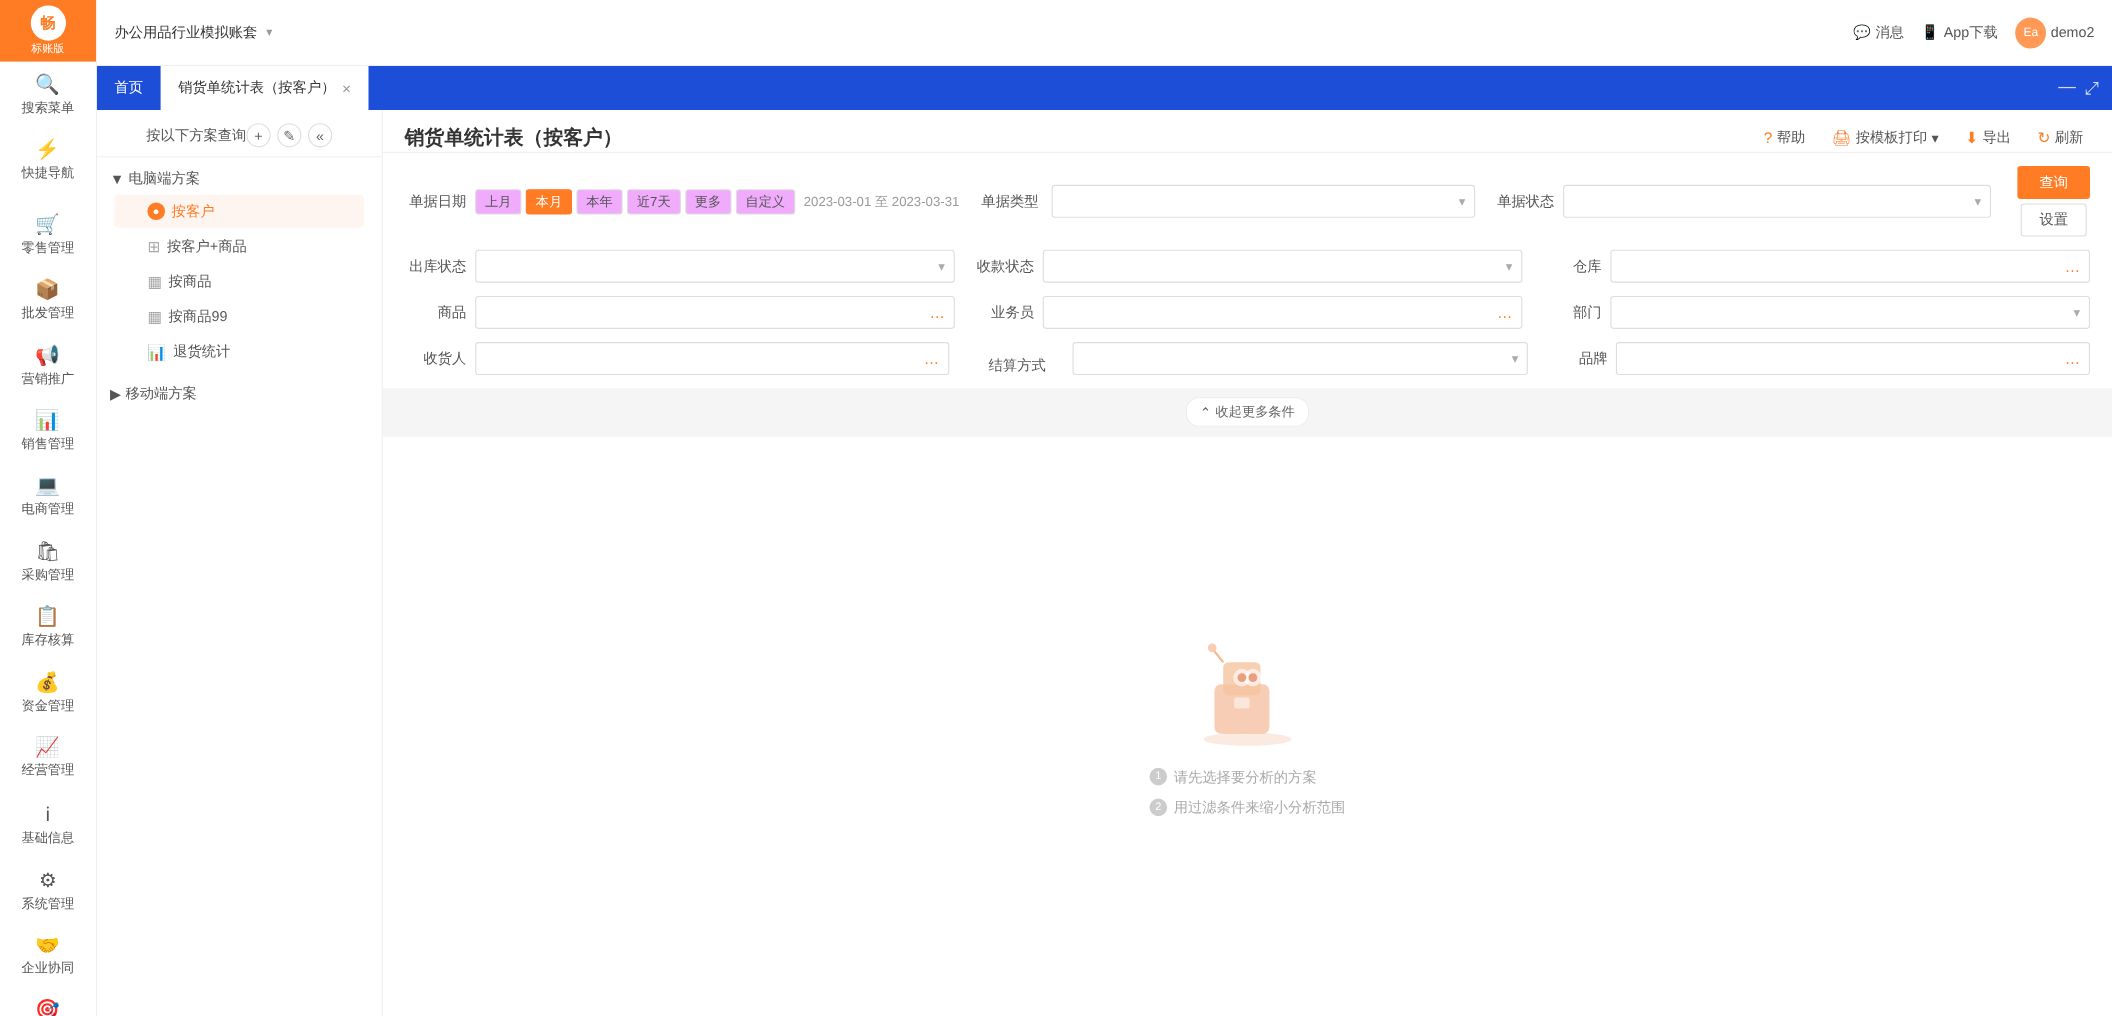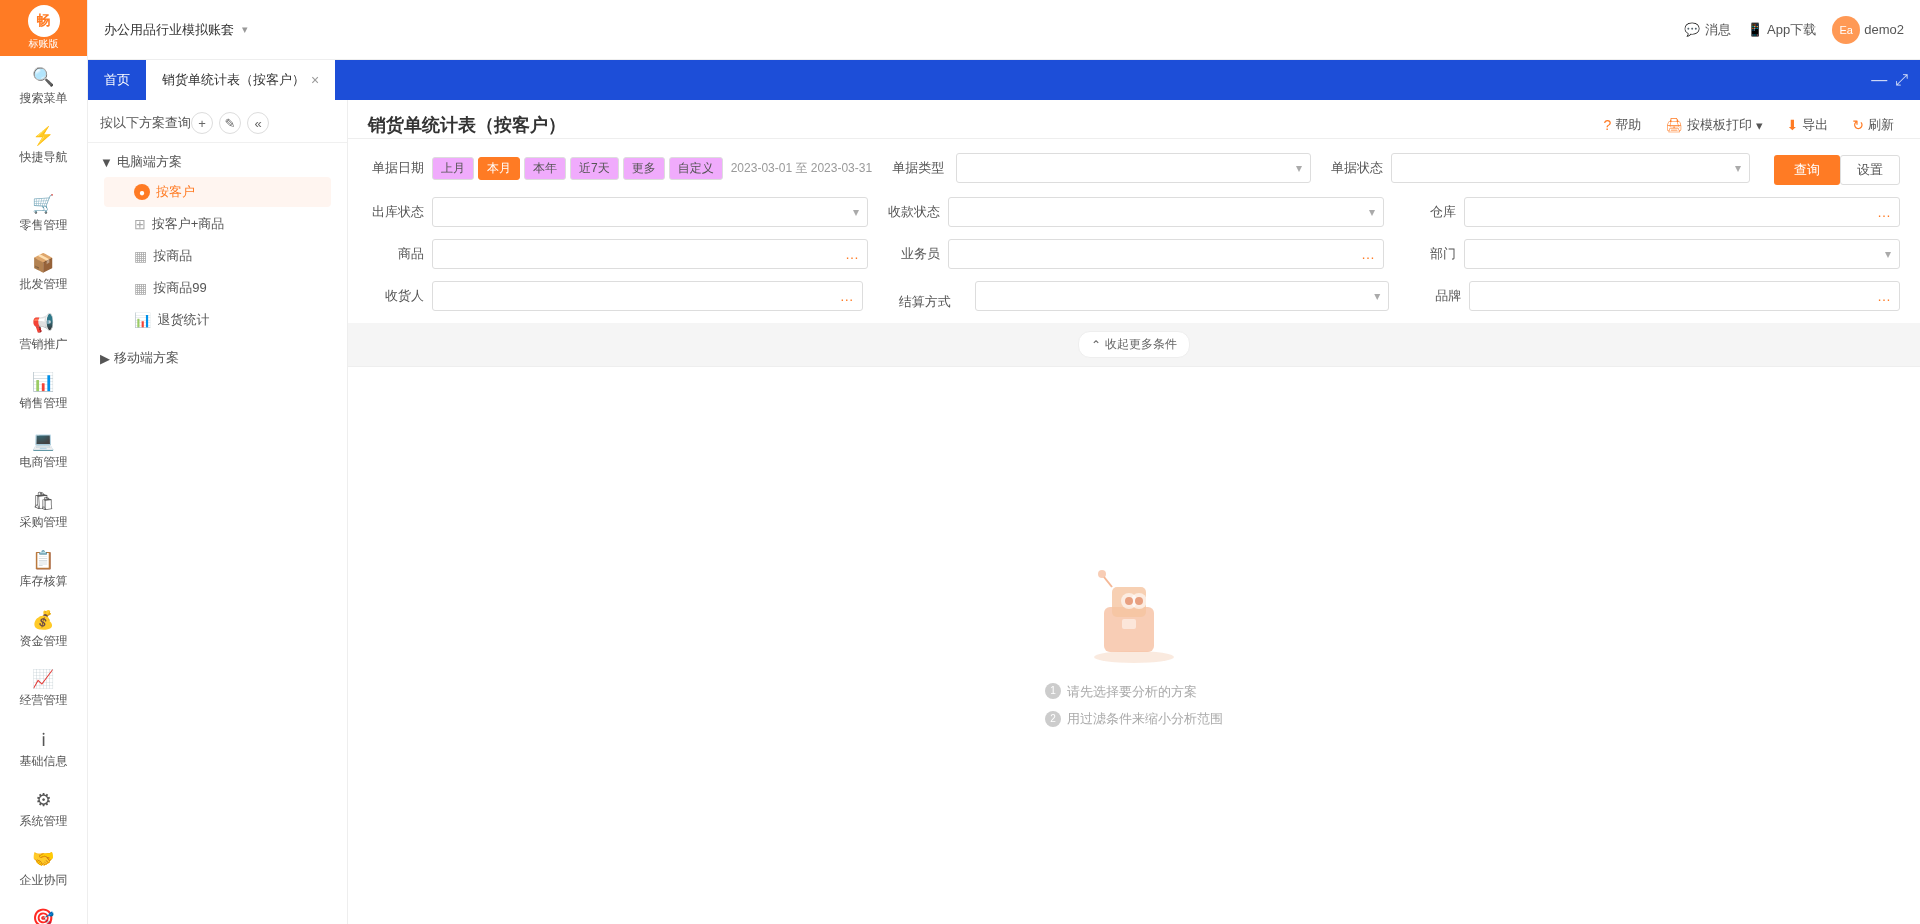--- a/index.html
+++ b/index.html
@@ -34,21 +34,21 @@
     .tab-item.active { background: #fff; color: #333; }
     .tab-close { font-size: 14px; color: #999; cursor: pointer; display: flex; align-items: center; }
     .tab-bar-actions { margin-left: auto; display: flex; align-items: center; gap: 8px; padding-right: 12px; }
     .tab-bar-action { color: #fff; font-size: 16px; cursor: pointer; opacity: 0.8; }
 
     
     .content-area { flex: 1; display: flex; overflow: hidden; }
 
     
     .scheme-panel { width: 260px; background: #fff; border-right: 1px solid #eee; flex-shrink: 0; overflow-y: auto; }
-    .scheme-panel-header { padding: 12px 12px 8px; display: flex; align-items: center; justify-content: flex-start; border-bottom: 1px solid #f0f0f0; }
+    .scheme-panel-header { padding: 12px 12px 8px; display: flex; align-items: center; justify-content: center; border-bottom: 1px solid #f0f0f0; }
     .scheme-panel-title { font-size: 13px; color: #555; font-weight: 500; }
     .scheme-panel-actions { display: flex; align-items: center; gap: 6px; }
     .scheme-action-btn { width: 22px; height: 22px; border-radius: 50%; border: 1px solid #ddd; background: #fff; display: flex; align-items: center; justify-content: center; cursor: pointer; color: #666; font-size: 13px; }
     .scheme-category { padding: 6px 12px; }
     .scheme-category-header { display: flex; align-items: center; gap: 4px; color: #555; font-size: 13px; cursor: pointer; padding: 4px 0; }
     .scheme-item { padding: 6px 12px 6px 30px; display: flex; align-items: center; gap: 6px; cursor: pointer; color: #555; font-size: 13px; border-radius: 4px; margin: 2px 4px; }
     .scheme-item.active { background: #fff5f0; color: #ff7b24; }
     .scheme-item .si-dot { width: 16px; height: 16px; border-radius: 50%; background: #ff7b24; display: flex; align-items: center; justify-content: center; color: #fff; font-size: 10px; flex-shrink: 0; }
     .scheme-item-icon { font-size: 14px; color: #aaa; }
     .scheme-mobile-header { display: flex; align-items: center; gap: 4px; color: #555; font-size: 13px; cursor: pointer; padding: 6px 12px; }
@@ -86,21 +86,21 @@
 
     
     .empty-state { flex: 1; display: flex; flex-direction: column; align-items: center; justify-content: center; background: #fff; }
     .empty-tips { color: #aaa; font-size: 13px; line-height: 1.8; }
     .empty-tip-row { display: flex; align-items: center; gap: 6px; margin-bottom: 4px; }
     .tip-num { width: 16px; height: 16px; border-radius: 50%; background: #ccc; color: #fff; font-size: 10px; display: flex; align-items: center; justify-content: center; flex-shrink: 0; }
 
     
     .query-btn { background: #ff7b24; color: #fff; border: none; padding: 6px 20px; border-radius: 3px; cursor: pointer; font-size: 13px; }
     .set-btn { background: #fff; color: #555; border: 1px solid #ddd; padding: 5px 16px; border-radius: 3px; cursor: pointer; font-size: 13px; margin-top: 4px; }
-    .query-actions { display: flex; flex-direction: row; align-items: flex-end; flex-shrink: 0; padding-left: 8px; }
+    .query-actions { display: flex; flex-direction: column; align-items: center; flex-shrink: 0; padding-left: 8px; }
 
     .filter-section { background: #fff; border-bottom: 1px solid #eee; }
 
     
     ::-webkit-scrollbar { width: 6px; height: 6px; }
     ::-webkit-scrollbar-thumb { background: #ccc; border-radius: 3px; }
     ::-webkit-scrollbar-track { background: #f5f5f5; }
   </style>
 </head>
 <body>

